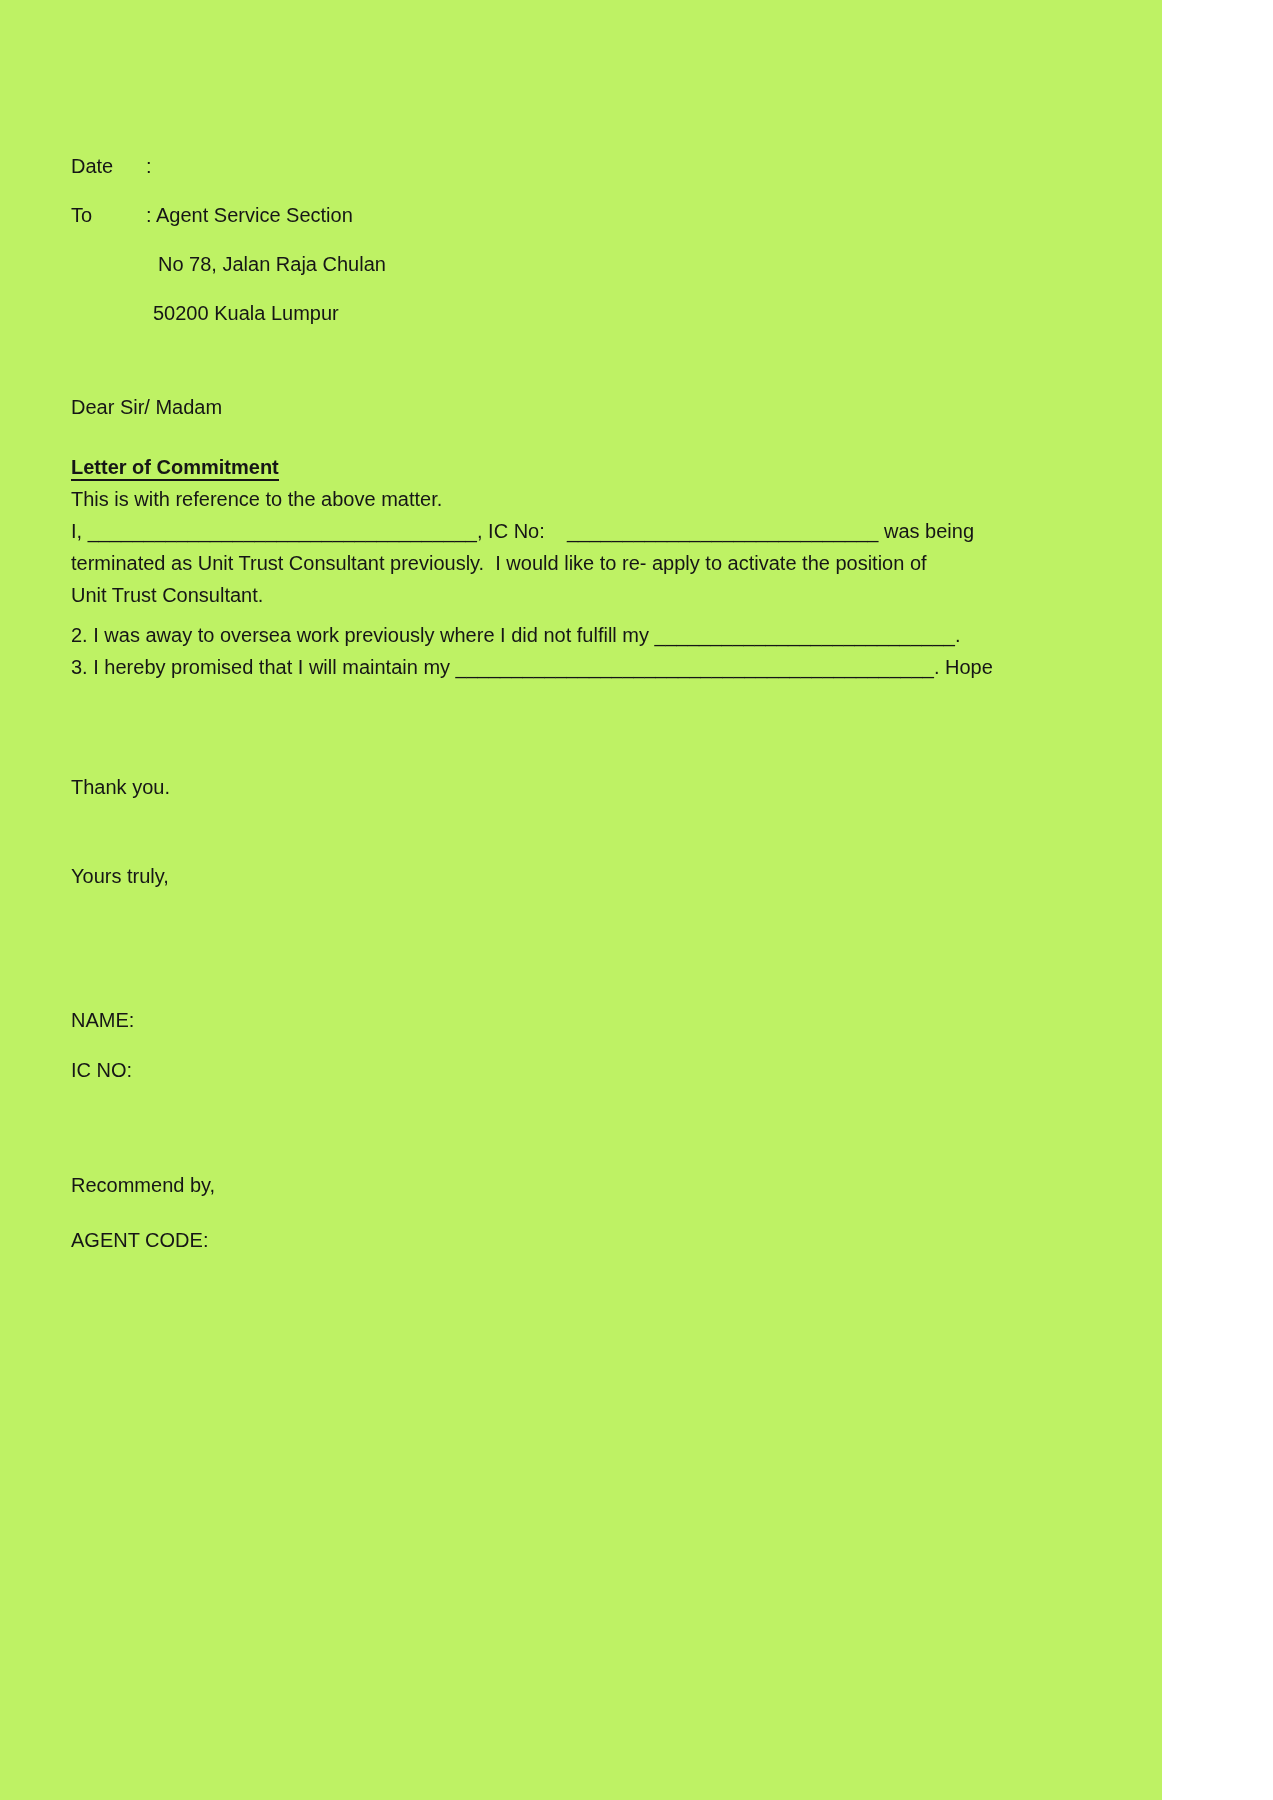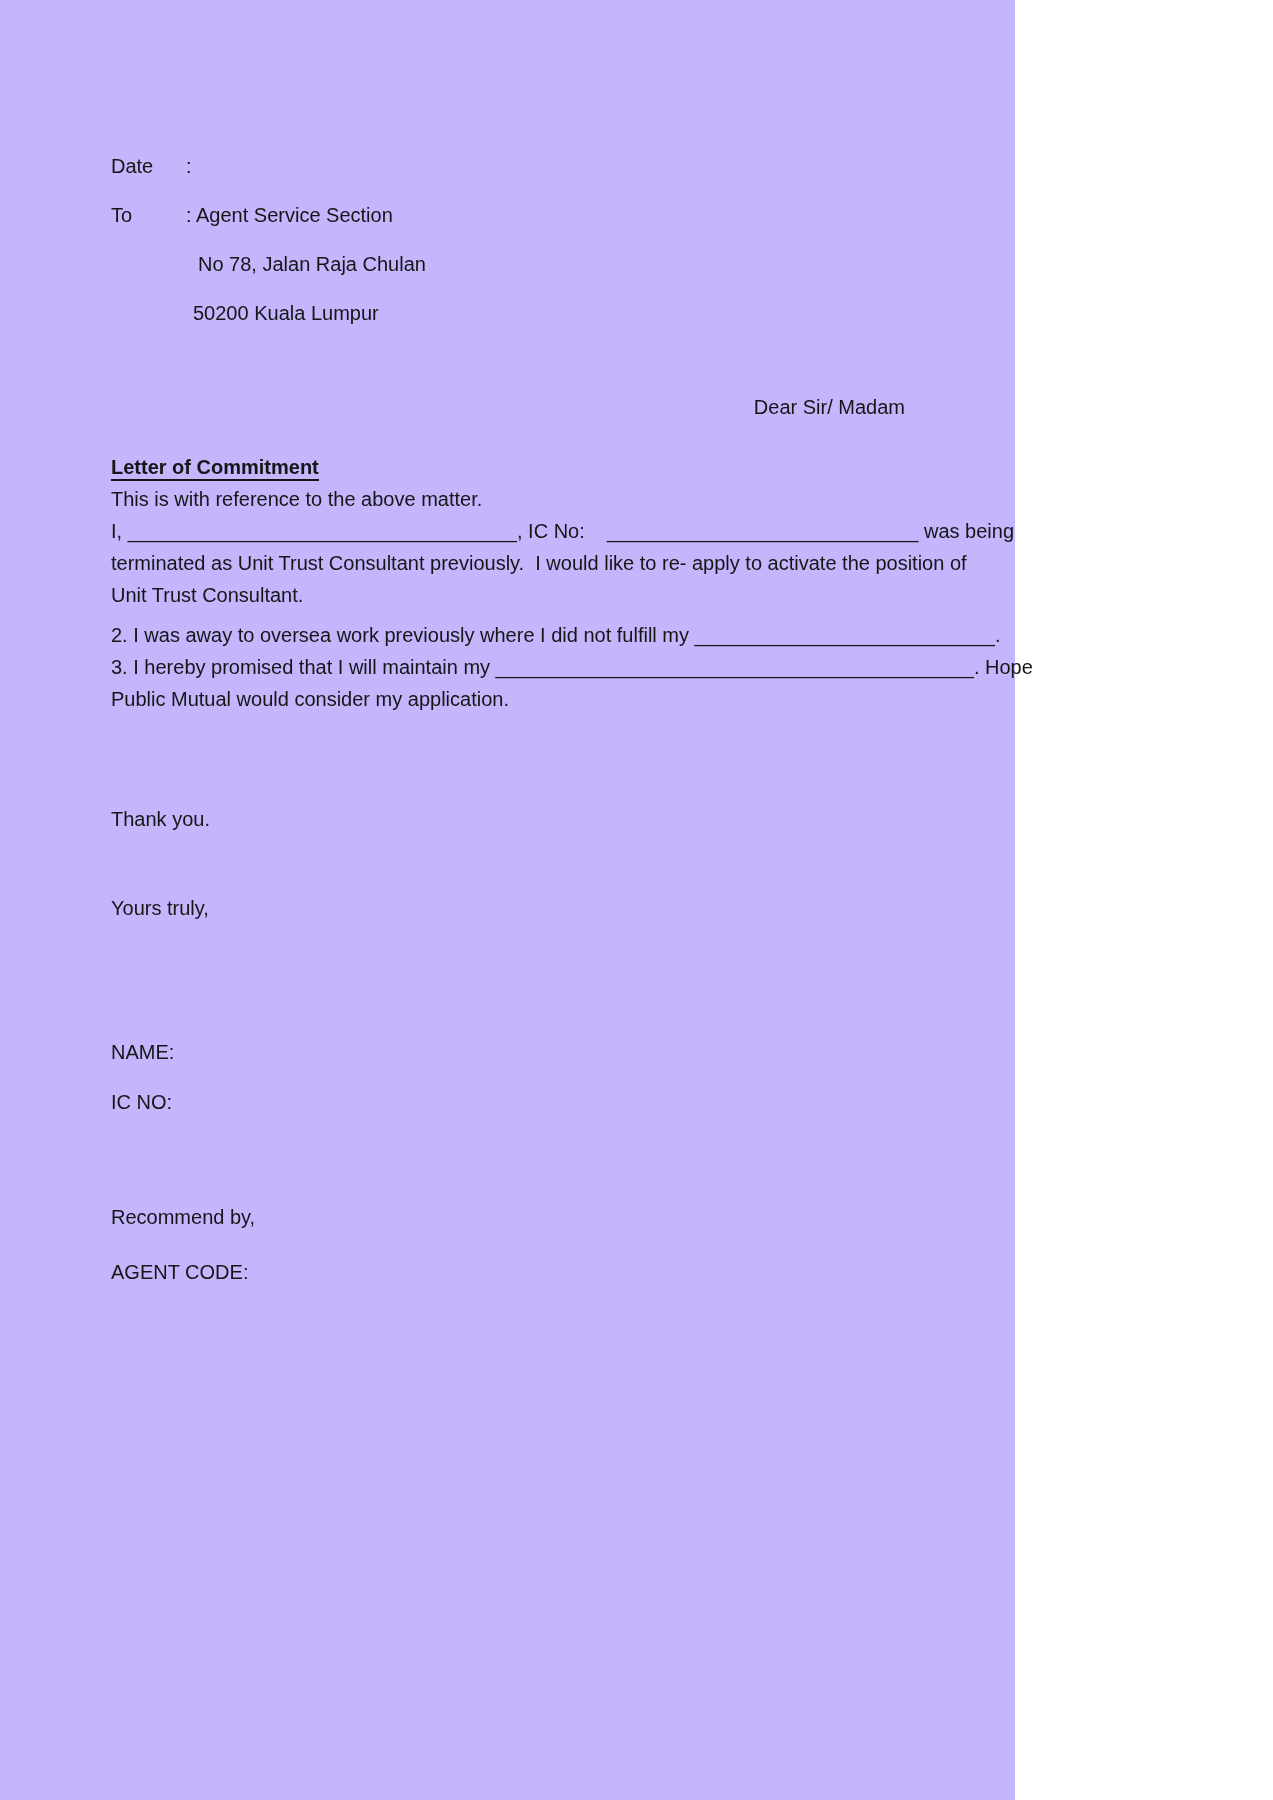--- a/index.html
+++ b/index.html
@@ -8,37 +8,37 @@
     min-height: 1800px;
     background: #ffffff;
     font-family: "Liberation Sans", sans-serif;
     font-size: 20px;
     line-height: 32px;
     color: #161616;
     box-sizing: border-box;
   }
   .page {
     position: relative;
-    width: 1015px;
+    width: 1162px;
     min-height: 1800px;
-    padding: 150px 110px 40px 111px;
+    padding: 150px 110px 40px 71px;
     box-sizing: border-box;
-    background: #c4b5fd;
+    background: #bef264;
   }
   p, div.para { margin: 0; padding: 0; }
   .line { white-space: pre; }
   
   .kv-label { display: inline-block; width: 75px; }
   
   .addr { padding-left: 87px; white-space: pre; }
   .addr-last { padding-left: 82px; }
   
   .m-to        { margin-top: 17px; }
   .m-addr      { margin-top: 17px; }
-  .m-salute    { margin-top: 62px; text-align: right; }
+  .m-salute    { margin-top: 62px; }
   .m-subject   { margin-top: 28px; }
   .m-intro     { }
   .m-para1     { margin-top: 13px; }
   .m-item2     { margin-top: 8px; }
   .m-item3     { margin-top: 18px; }
   .m-thanks    { margin-top: 88px; }
   .m-yours     { margin-top: 57px; }
   .m-name      { margin-top: 112px; }
   .m-icno      { margin-top: 18px; }
   .m-recommend { margin-top: 83px; }
@@ -73,21 +73,20 @@
   <div class="para m-para1">
     <div class="line">I, ___________________________________, IC No:&nbsp;&nbsp;&nbsp; ____________________________ was being</div>
     <div class="line">terminated as Unit Trust Consultant previously.  I would like to re- apply to activate the position of</div>
     <div class="line">Unit Trust Consultant.</div>
   </div>
 
   <p class="line m-item2">2. I was away to oversea work previously where I did not fulfill my ___________________________.</p>
 
   <div class="para m-item3">
     <div class="line">3. I hereby promised that I will maintain my ___________________________________________. Hope</div>
-    <div class="line">Public Mutual would consider my application.</div>
   </div>
 
   <p class="m-thanks">Thank you.</p>
 
   <p class="m-yours">Yours truly,</p>
 
   <p class="m-name">NAME:</p>
 
   <p class="m-icno">IC NO:</p>
 

